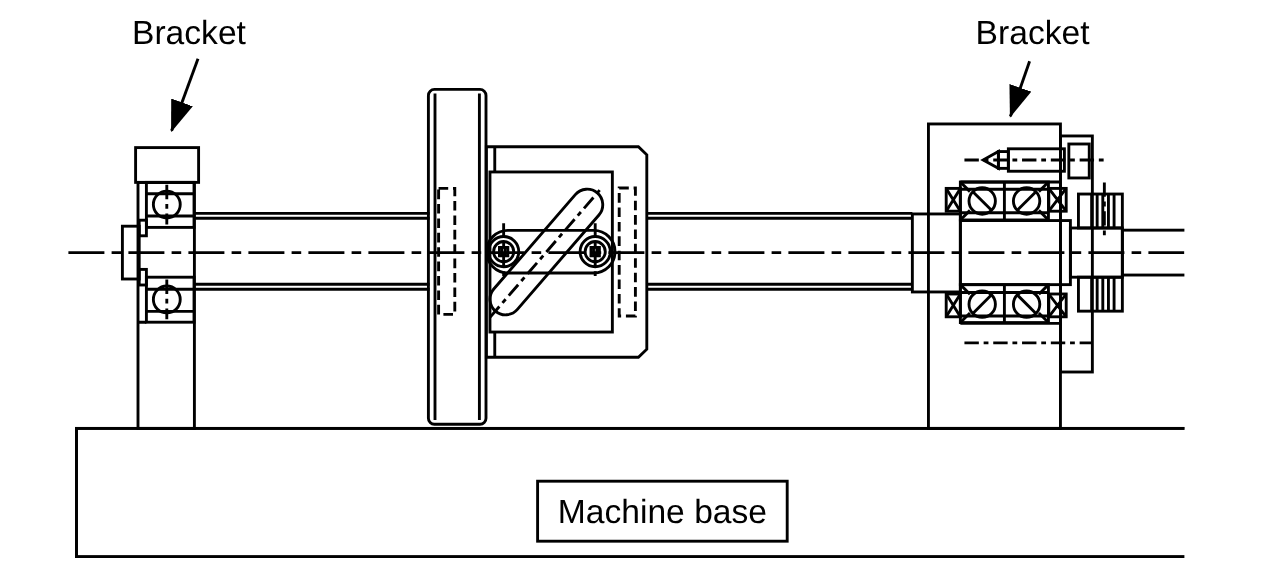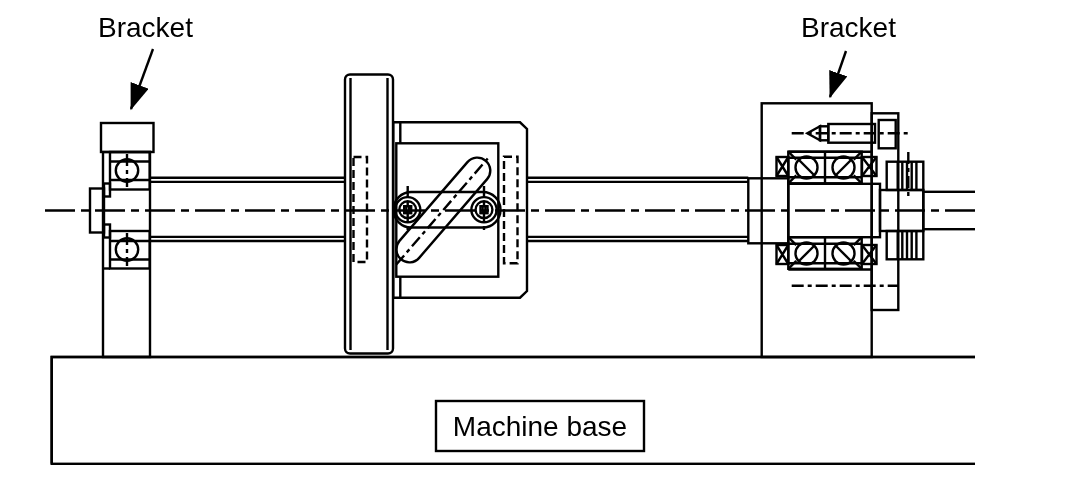--- a/index.html
+++ b/index.html
@@ -1,17 +1,17 @@
 <!DOCTYPE html>
 <html><head>
 <meta charset="utf-8">
 <style>
   html,body{margin:0;padding:0;background:#ffffff;}
   .stage{position:relative;width:975px;height:490px;background:#ffffff;overflow:hidden;
-         font-family:"Liberation Sans", sans-serif;}
+         font-family:"Liberation Sans", sans-serif;margin-left:12px;}
   svg{display:block;}
   
   .draw path,.draw rect,.draw line,.draw circle,.draw polygon,.draw polyline{
       stroke:#000000; fill:none; stroke-width:2.4; stroke-linecap:butt; stroke-linejoin:miter;}
   .fw{fill:#ffffff;}
   .thin{stroke-width:1.4;}
   .med{stroke-width:1.8;}
   .heavy{stroke-width:2.7;}
   .cl{stroke-width:1.5; stroke-dasharray:30 6 8 6;}   
   .cls{stroke-width:1.3; stroke-dasharray:12 4 4 4;}  

